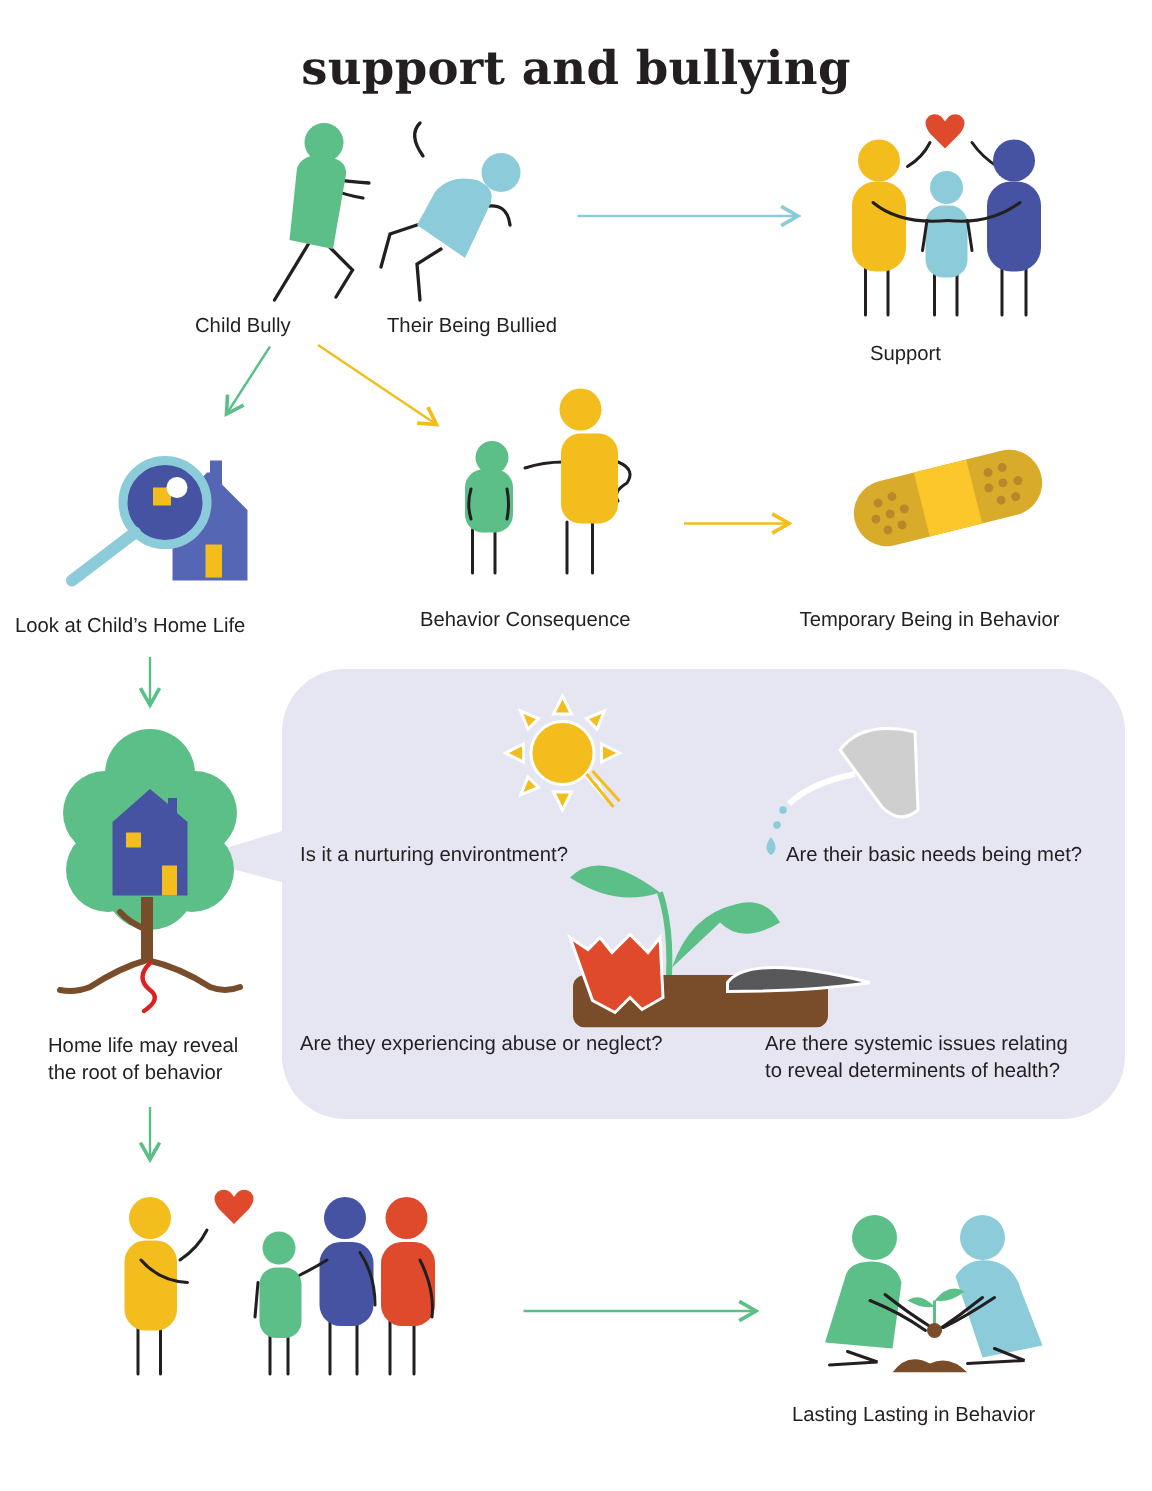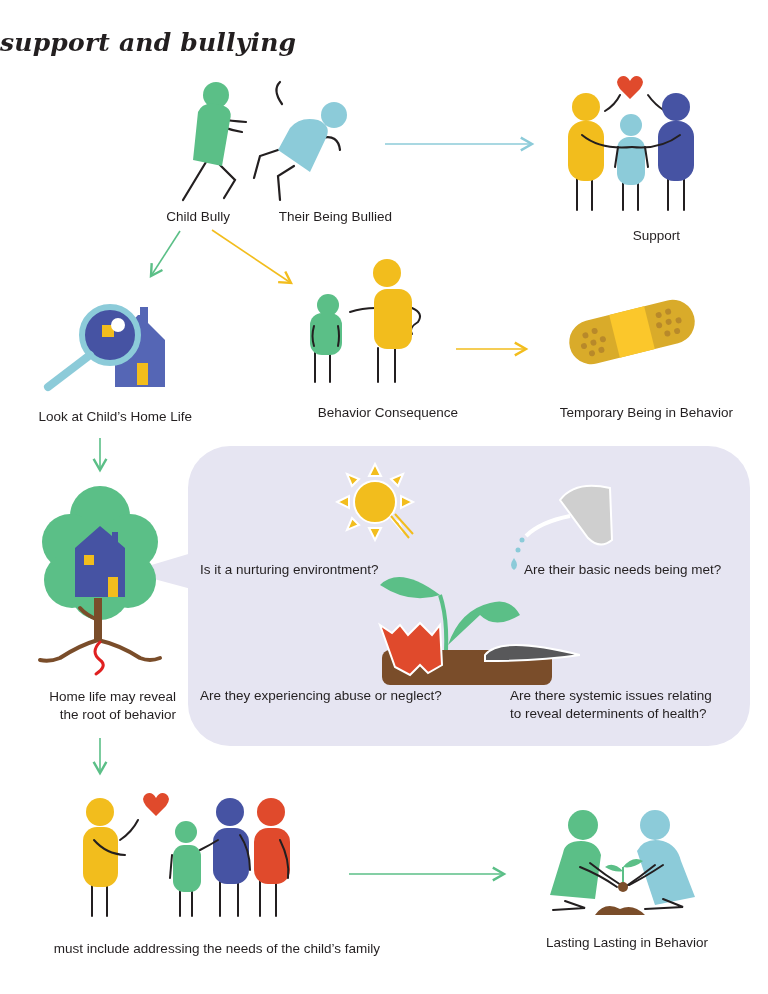--- a/index.html
+++ b/index.html
@@ -1,18 +1,18 @@
 <!DOCTYPE html>
 <html><head>
 <meta charset="utf-8">
 <style>
   html, body { margin:0; padding:0; background:#ffffff; }
   body { width:768px; height:994px; position:relative; overflow:hidden; font-family:"Liberation Sans", sans-serif; color:#231f20; }
-  .title { position:absolute; left:0; width:768px; top:28px; font-family:"DejaVu Serif", "Liberation Serif", serif; font-weight:bold; font-size:25px; letter-spacing:0.2px;font-style:italic; }
-  .lbl { position:absolute; font-size:13.5px; text-align:right; line-height:18px; white-space:nowrap; }
+  .title { position:absolute; left:0; width:768px; top:28px; text-align:center; font-family:"DejaVu Serif", "Liberation Serif", serif; font-weight:bold; font-size:31px; letter-spacing:0.2px; }
+  .lbl { position:absolute; font-size:13.5px; text-align:left; line-height:18px; white-space:nowrap; }
   .abs { position:absolute; }
   .panel { position:absolute; left:188px; top:446px; width:562px; height:300px; background:#e6e5f2; border-radius:42px; }
 </style>
 </head>
 <body>
 
 <div class="title">support and bullying</div>
 
 <svg class="abs" style="left:0;top:0" width="768" height="994">
   <defs>
@@ -150,21 +150,21 @@
       <circle cx="70" cy="110" r="30"></circle>
     <rect x="30" y="40" width="80" height="80"></rect>
   </g>
   <path d="M68,130 L68,160 Q50,165 30,178 Q20,182 10,180 M68,160 Q90,165 110,178 Q120,182 130,178 M68,140 Q56,135 50,128" stroke="#7a4d2a" stroke-width="4" fill="none" stroke-linecap="round"></path>
   <rect x="64" y="118" width="8" height="44" fill="#7a4d2a"></rect>
   <path d="M70,162 Q60,172 70,180 Q78,186 66,194" stroke="#e02020" stroke-width="3" fill="none" stroke-linecap="round"></path>
   <path d="M45,68 L70,46 L82,56 L82,52 L88,52 L88,62 L95,68 L95,117 L45,117 Z" fill="#4653a3"></path>
   <rect x="54" y="75" width="10" height="10" fill="#f2bd1d"></rect>
   <rect x="78" y="97" width="10" height="20" fill="#f2bd1d"></rect>
 </svg>
-<div class="lbl" style="left:16px;top:688px;width:160px"><span>Home life may reveal</span><br><span>the root of behavior</span></div>
+<div class="lbl" style="left:32px;top:688px;width:160px"><span>Home life may reveal</span><br><span>the root of behavior</span></div>
 
 <svg class="abs" style="left:335px;top:462px" width="90" height="90">
   <g fill="#f2bd1d" stroke="#ffffff" stroke-width="2">
     <polygon points="40,2 46,14 34,14"></polygon>
       <polygon points="40,78 46,66 34,66"></polygon>
     <polygon points="2,40 14,34 14,46"></polygon>
       <polygon points="78,40 66,34 66,46"></polygon>
     <polygon points="12,12 24,17 17,24"></polygon>
       <polygon points="68,12 56,17 63,24"></polygon>
     <polygon points="12,68 17,56 24,63"></polygon>
@@ -221,21 +221,21 @@
   <circle cx="191" cy="22" r="14" fill="#e04a2c"></circle>
   <rect x="174" y="38" width="36" height="56" rx="14" fill="#e04a2c"></rect>
   <g stroke="#231f20" stroke-width="2" fill="none" stroke-linecap="round">
     <path d="M14,50 Q26,64 45,65"></path>
       <path d="M120,60 Q130,55 138,50"></path>
     <path d="M92,65 L90,88"></path>
       <path d="M160,45 Q170,60 170,80"></path>
       <path d="M200,50 Q210,70 208,88"></path>
   </g>
 </svg>
-<div class="lbl" style="left:20px;top:922px;width:360px"><br><span>must include addressing the needs of the child’s family</span></div>
+<div class="lbl" style="left:20px;top:922px;width:360px"><br></div>
 
 <svg class="abs" style="left:545px;top:805px" width="160" height="110">
   <circle cx="38" cy="20" r="15" fill="#5bbf87"></circle>
   <path d="M18,48 Q20,36 36,36 Q52,36 56,50 L50,94 L5,90 Z" fill="#5bbf87"></path>
   <circle cx="110" cy="20" r="15" fill="#8ccbd9"></circle>
   <path d="M92,46 Q100,32 118,36 Q132,40 136,56 L150,92 L110,100 Z" fill="#8ccbd9"></path>
   <path d="M50,110 Q60,96 75,104 Q88,98 100,110 Z" fill="#7a4d2a"></path>
   <g stroke="#231f20" stroke-width="2" fill="none" stroke-linecap="round">
     <path d="M35,62 Q55,70 72,82"></path>
       <path d="M45,58 Q60,70 76,80"></path>

